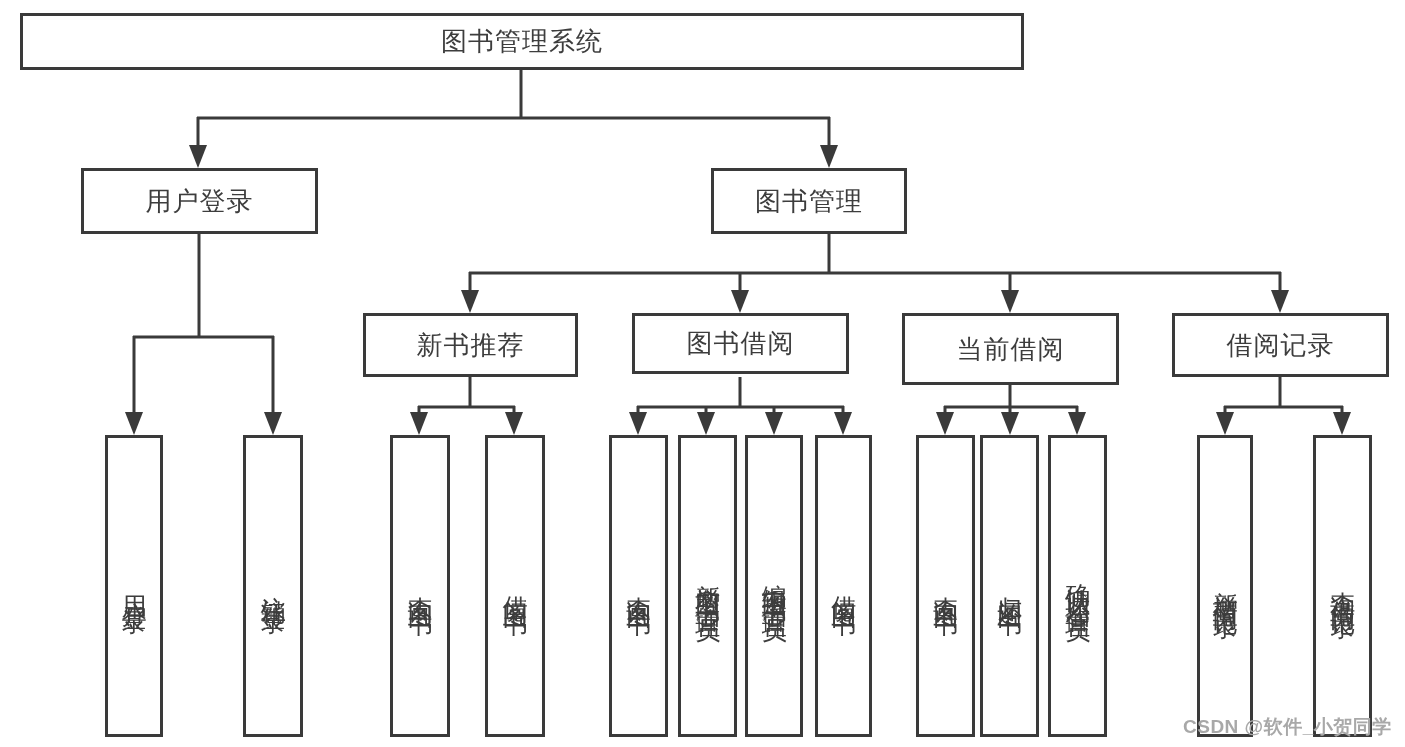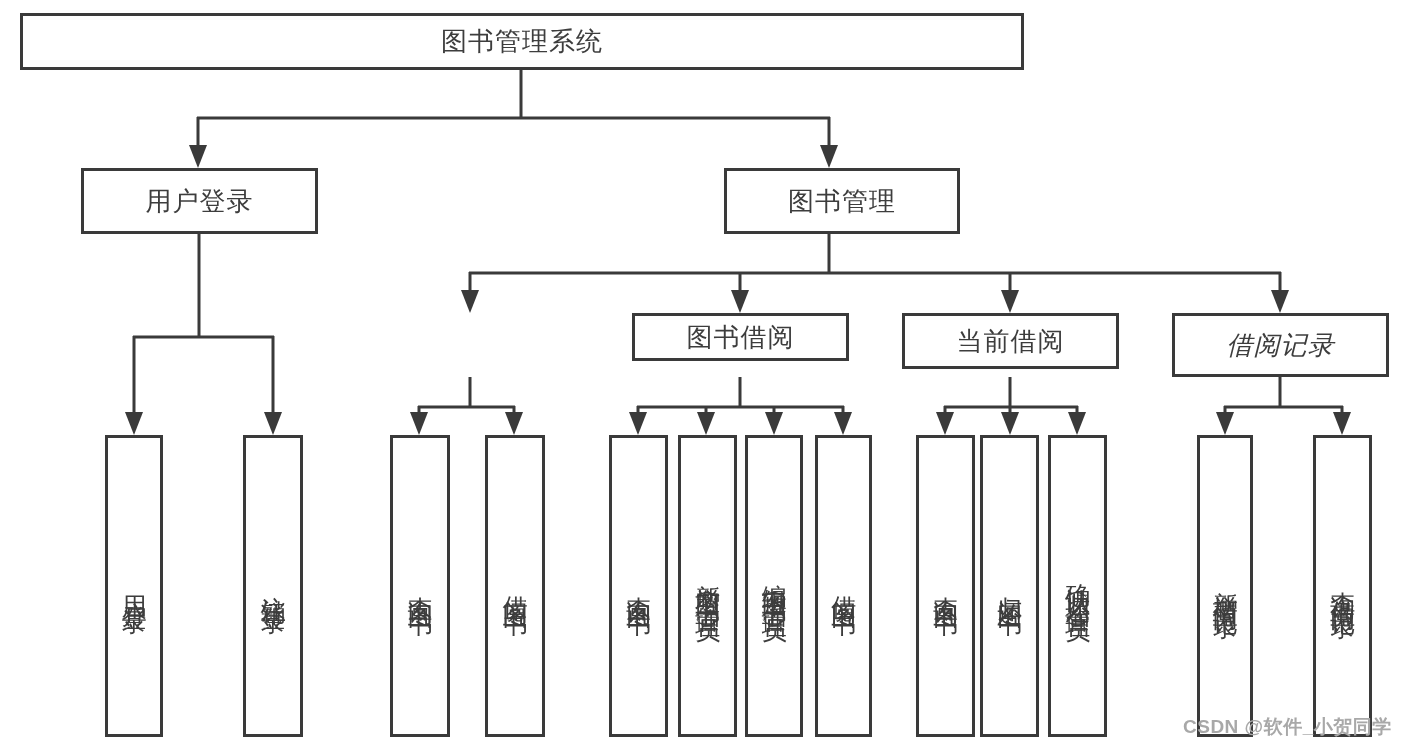--- a/index.html
+++ b/index.html
@@ -79,31 +79,34 @@
     </g>
   </svg>
 
   <div class="node hbox" style="left:20px;top:13px;width:1004px;height:57px;">
     <span>图书管理系统</span>
   </div>
 
   <div class="node hbox" style="left:81px;top:168px;width:237px;height:66px;">
     <span>用户登录</span>
   </div>
-  <div class="node hbox" style="left:711px;top:168px;width:236px;height:66px;margin-left:13px;">
+  <div class="node hbox" style="left:711px;top:168px;width:196px;height:66px;">
     <span>图书管理</span>
   </div>
 
-  <div class="node hbox" style="left:632px;top:313px;width:217px;height:48px;">
+  <div class="node hbox" style="left:363px;top:313px;width:215px;height:64px;">
+    <span>新书推荐</span>
+  </div>
+  <div class="node hbox" style="left:632px;top:313px;width:217px;height:61px;">
     <span>图书借阅</span>
   </div>
-  <div class="node hbox" style="left:902px;top:313px;width:217px;height:56px;align-items:center;">
+  <div class="node hbox" style="left:902px;top:313px;width:217px;height:72px;align-items:center;">
     <span>当前借阅</span>
   </div>
-  <div class="node hbox" style="left:1172px;top:313px;width:217px;height:64px;font-style:italic;">
+  <div class="node hbox" style="left:1172px;top:313px;width:217px;height:64px;">
     <span>借阅记录</span>
   </div>
 
   <div class="node vbox" style="left:105px;top:435px;width:58px;height:302px;">
     <span class="vtext">用户登录</span>
   </div>
   <div class="node vbox" style="left:243px;top:435px;width:60px;height:302px;">
     <span class="vtext">注销登录</span>
   </div>
 

